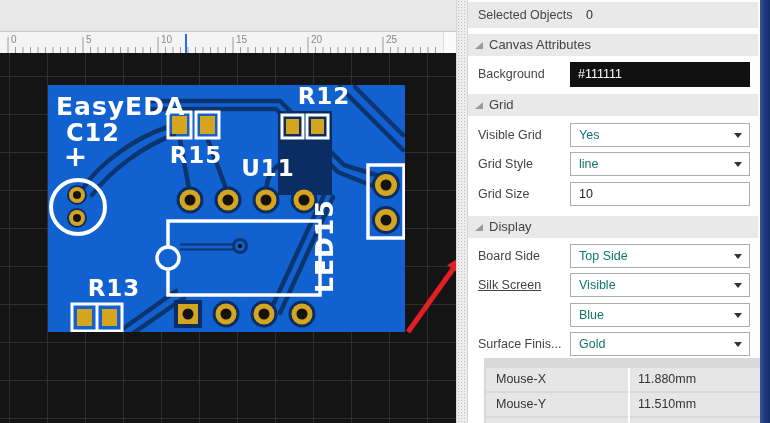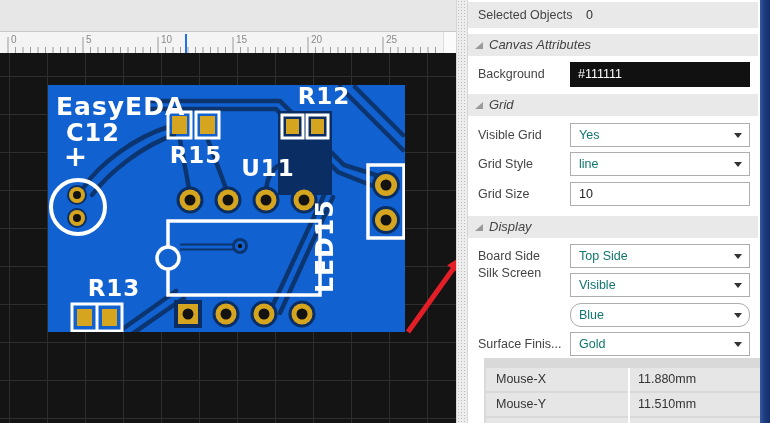--- a/index.html
+++ b/index.html
@@ -22,21 +22,21 @@
   
   .splitter{left:456px;top:0;width:12px;height:423px;background-color:#ededed;
     background-image:radial-gradient(#bdbdbd 0.8px,transparent 1px);background-size:3px 3px;
     border-left:1px solid #d6d6d6;border-right:1px solid #d6d6d6;box-sizing:border-box;}
 
   
   .panel{left:468px;top:0;width:292px;height:423px;background:#fff;font-size:12.5px;color:#444;}
   .p-row-sel{position:absolute;left:0;top:2px;width:290px;height:26px;background:#e9e9e9;}
   .p-row-sel .lbl{position:absolute;left:10px;line-height:26px;}
   .p-row-sel .val{position:absolute;left:118px;line-height:26px;color:#333;}
-  .sec-header{position:absolute;left:0;width:290px;height:22px;background:#e9e9e9;font-style:italic;}
+  .sec-header{position:absolute;left:0;width:290px;height:22px;background:#e9e9e9;}
   .sec-header .tri{position:absolute;left:7px;top:8px;width:8px;height:7px;background:#9a9a9a;
     clip-path:polygon(100% 0,100% 100%,0 100%);}
   .sec-header .txt{position:absolute;left:21px;line-height:22px;font-size:13px;color:#444;}
   .f-label{position:absolute;left:10px;width:92px;line-height:26px;white-space:nowrap;overflow:hidden;}
   .control{position:absolute;left:102px;width:180px;height:24px;box-sizing:border-box;
     border:1px solid #adadad;background:#fff;}
   .control .cval{position:absolute;left:8px;line-height:22px;color:#0f766e;}
   .dd-arrow{position:absolute;right:7px;top:9px;width:0;height:0;
     border-left:4px solid transparent;border-right:4px solid transparent;border-top:5px solid #333;}
   .swatch{position:absolute;left:102px;width:180px;height:25px;background:#111111;color:#fff;
@@ -291,26 +291,26 @@
 
     <div class="sec-header" style="top:216px;">
       <span class="tri"></span>
       <span class="txt">Display</span>
     </div>
     <div class="f-label" style="top:243px;">Board Side</div>
     <div class="control" style="top:244px;padding-left:32px;">
       <span class="cval">Top Side</span>
       <span class="dd-arrow"></span>
     </div>
-    <div class="f-label" style="top:260px;">Silk Screen</div>
+    <div class="f-label" style="top:272px;text-decoration:underline;">Silk Screen</div>
     <div class="control" style="top:273px;padding-left:36px;">
       <span class="cval">Visible</span>
       <span class="dd-arrow"></span>
     </div>
-    <div class="control" style="top:303px;border-radius:11px;">
+    <div class="control" style="top:303px;">
       <span class="cval">Blue</span>
       <span class="dd-arrow"></span>
     </div>
     <div class="f-label" style="top:331px;">Surface Finis...</div>
     <div class="control" style="top:332px;">
       <span class="cval">Gold</span>
       <span class="dd-arrow"></span>
     </div>
 
     <div class="status-block">

